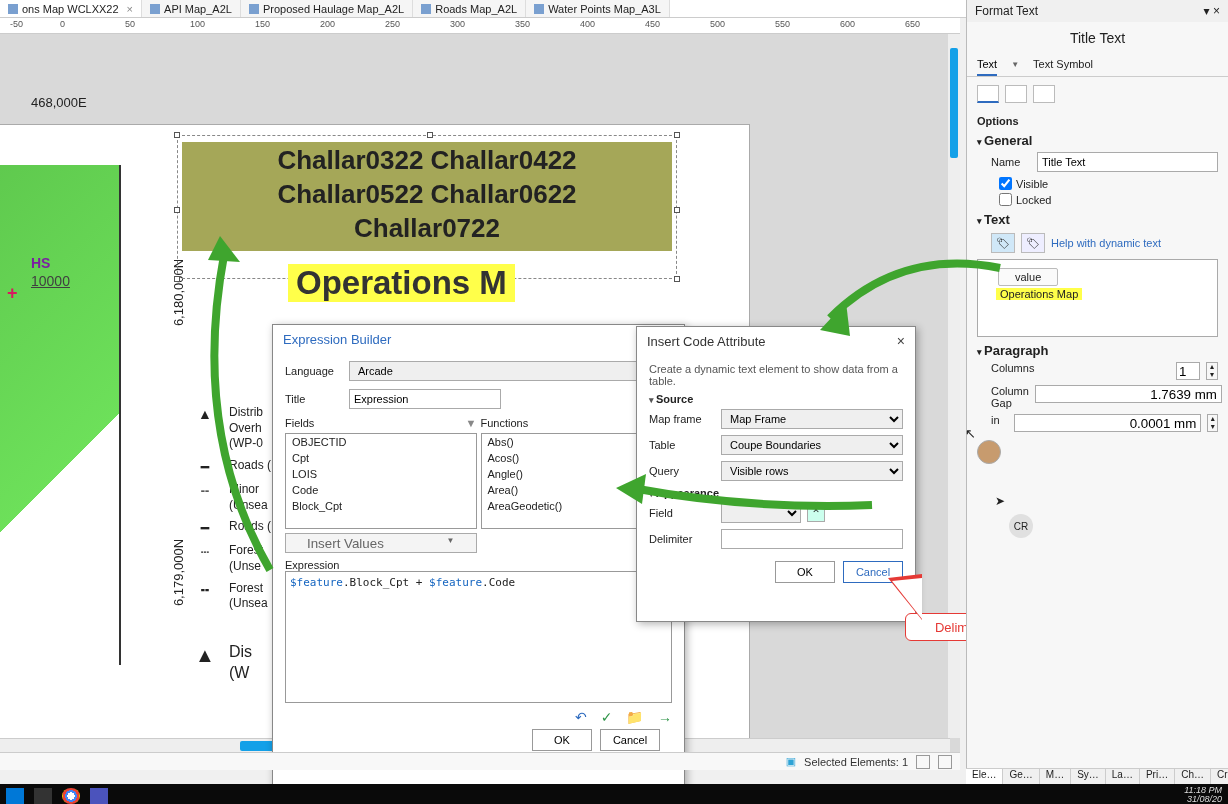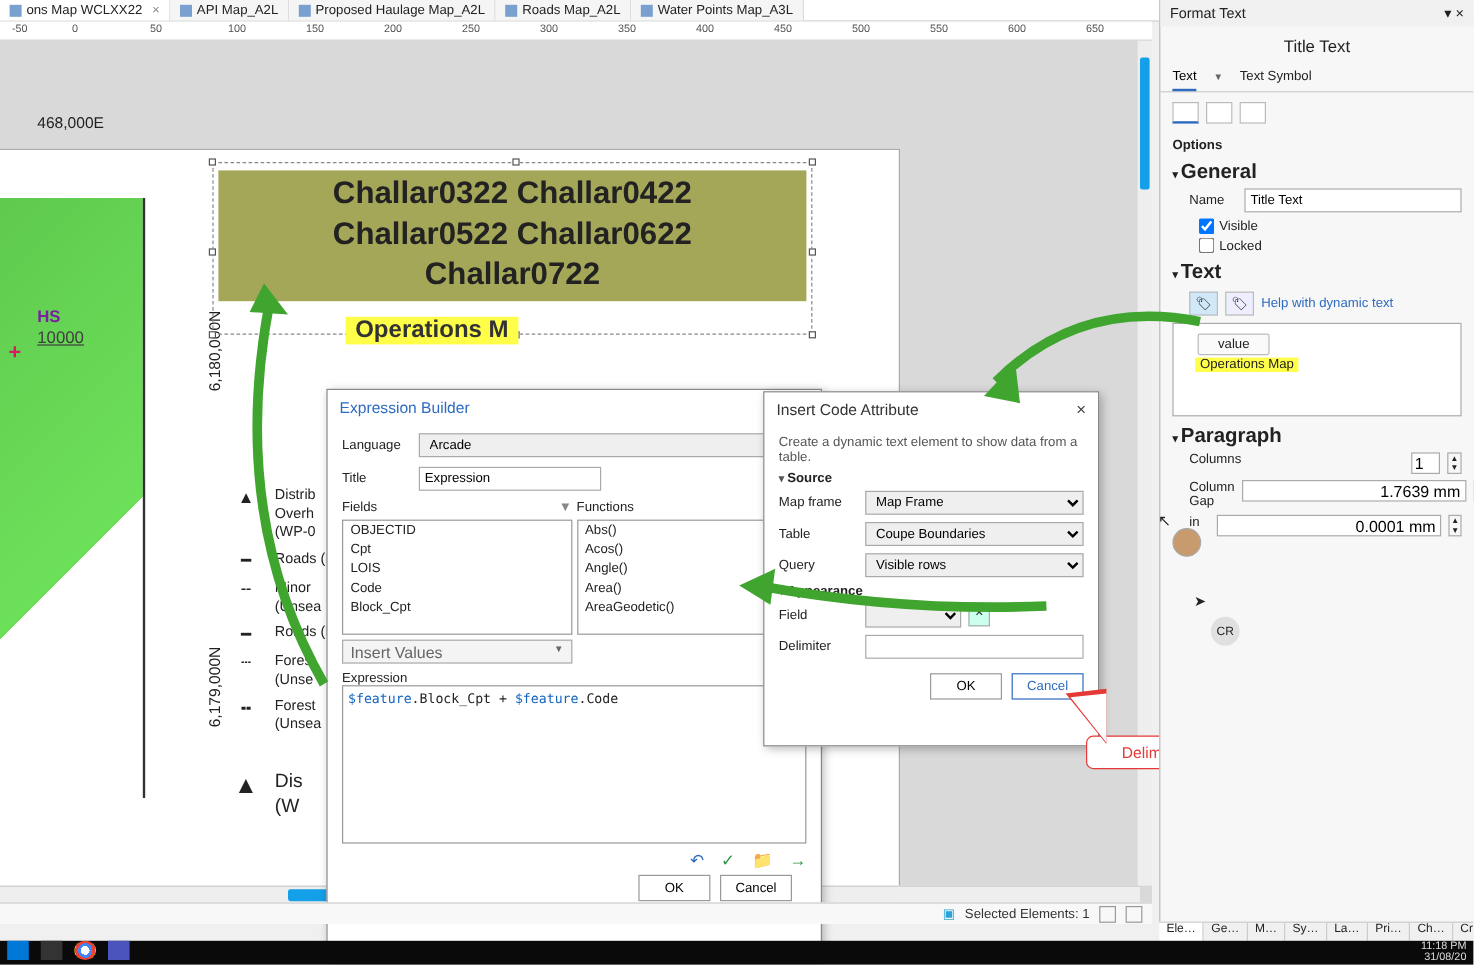--- a/index.html
+++ b/index.html
@@ -28,42 +28,42 @@
 .plus-mark { position: absolute; top: 158px; left: 16px; color: #d81b60; font-size: 18px; font-weight: bold; }
 
 
 .title-box { position: absolute; top: 10px; left: 186px; width: 500px; height: 144px; border: 1px dashed #888; }
 .title-box .handle { position: absolute; width: 6px; height: 6px; background: #fff; border: 1px solid #555; }
 .title-box .h-nw { top: -4px; left: -4px; } .title-box .h-ne { top: -4px; right: -4px; }
 .title-box .h-sw { bottom: -4px; left: -4px; } .title-box .h-se { bottom: -4px; right: -4px; }
 .title-box .h-n { top: -4px; left: 50%; } .title-box .h-s { bottom: -4px; left: 50%; }
 .title-box .h-w { top: 50%; left: -4px; } .title-box .h-e { top: 50%; right: -4px; }
 .challar { position: absolute; top: 6px; left: 4px; right: 4px; background: #a5a758; text-align: center; font-size: 26px; font-weight: bold; line-height: 1.3; padding: 2px 0 6px; }
-.ops { position: absolute; top: 128px; left: 110px; background: #ffff4a; font-size: 20px; font-weight: bold; color: #333; padding: 0 8px; }
+.ops { position: absolute; top: 128px; left: 110px; background: #ffff4a; font-size: 33px; font-weight: bold; color: #333; padding: 0 8px; }
 
 
 .legend { position: absolute; top: 280px; left: 200px; font-size: 12px; line-height: 1.3; }
 .legend .row { display: flex; align-items: flex-start; gap: 10px; margin-bottom: 6px; }
 .legend .sym { width: 28px; text-align: center; font-size: 14px; }
 
 
 .dlg { position: absolute; background: #fff; border: 1px solid #888; box-shadow: 2px 2px 8px rgba(0,0,0,.3); }
 .dlg-title { display: flex; justify-content: space-between; align-items: center; padding: 6px 10px; font-size: 13px; color: #2e6bbf; }
 .dlg-title .close { color: #444; font-size: 14px; cursor: pointer; }
 .exprb { top: 324px; left: 272px; width: 413px; height: 476px; }
 .exprb .body { padding: 8px 12px; }
 .formrow { display: flex; align-items: center; margin-bottom: 8px; gap: 8px; }
 .formrow label { width: 56px; }
 .formrow select, .formrow input[type=text] { flex: 1; border: 1px solid #aaa; height: 20px; padding: 0 4px; font-size: 11px; }
 .twocol { display: flex; gap: 4px; margin-top: 6px; }
 .twocol .col { flex: 1; }
 .twocol .colhdr { display: flex; justify-content: space-between; align-items: center; margin-bottom: 4px; }
 .listbox { border: 1px solid #999; height: 96px; overflow-y: scroll; background: #fff; }
 .listbox div { padding: 2px 6px; }
-.insert-values { width: 100%; height: 20px; border: 1px solid #aaa; background: #f4f4f4; margin-top: 4px; text-align: left; padding: 0 6px; color: #666; }
+.insert-values { width: 100%; height: 20px; border: 1px solid #aaa; background: #f4f4f4; margin-top: 4px; text-align: left; padding: 0 21px; color: #666; }
 .expr-label { margin-top: 6px; }
 .expr-area { border: 1px solid #999; height: 132px; width: 100%; padding: 4px; font-family: Consolas, monospace; font-size: 11px; resize: none; }
 .expr-fkey { color: #1565c0; }
 .toolbar-icons { display: flex; justify-content: flex-end; gap: 14px; margin-top: 6px; font-size: 14px; }
 .dlg-btns { display: flex; justify-content: flex-end; gap: 8px; padding: 4px 12px 0; }
 .btn { min-width: 60px; height: 22px; border: 1px solid #999; background: #fff; font-size: 11px; }
 
 
 .ita { top: 326px; left: 636px; width: 280px; height: 296px; }
 .ita .body { padding: 8px 12px; }
@@ -86,21 +86,21 @@
 .rpanel .hdr { padding: 4px 8px; font-size: 12px; background: #f0f0f0; display: flex; justify-content: space-between; align-items: center; }
 .rpanel .subtitle { text-align: center; font-size: 14px; padding: 8px 0; }
 .rpanel .tabs2 { display: flex; gap: 14px; padding: 0 10px; border-bottom: 1px solid #ccc; }
 .rpanel .tabs2 .t { padding: 4px 0; cursor: pointer; }
 .rpanel .tabs2 .t.active { border-bottom: 2px solid #2e6bbf; color: #000; }
 .rpanel .tabs2 .chev { font-size: 8px; color: #666; padding-top: 6px; }
 .rpanel .iconrow { display: flex; gap: 6px; padding: 8px 10px; }
 .rpanel .iconrow .ib { width: 22px; height: 18px; border: 1px solid #bbb; background: #fff; }
 .rpanel .iconrow .ib.active { border-bottom: 2px solid #2e6bbf; }
 .rpanel .opts { padding: 4px 10px; }
-.rpanel .sechdr { font-size: 17px; font-weight: bold; margin-top: 6px; margin-bottom: 4px; }
+.rpanel .sechdr { font-size: 13px; font-weight: bold; margin-top: 6px; margin-bottom: 4px; }
 .rpanel .sechdr::before { content: "▾ "; font-size: 9px; }
 .rpanel .row2 { display: flex; align-items: center; gap: 6px; margin-bottom: 5px; }
 .rpanel .row2 label { width: 70px; }
 .rpanel input[type=text], .rpanel .numctrl { flex: 1; height: 20px; border: 1px solid #aaa; padding: 0 4px; font-size: 11px; }
 .rpanel .chk { display: flex; align-items: center; gap: 4px; margin-left: 22px; margin-bottom: 3px; }
 .rpanel .tagrow { display: flex; gap: 6px; align-items: center; margin: 6px 0; }
 .rpanel .tag { width: 24px; height: 20px; border: 1px solid #bbb; background: #eef; display: flex; align-items: center; justify-content: center; font-size: 11px; }
 .rpanel .helplink { color: #2e6bbf; cursor: pointer; }
 .rpanel .valpill { display: inline-block; border: 1px solid #bbb; border-radius: 2px; padding: 2px 16px; margin: 4px 0 2px 16px; background: #fafafa; font-size: 11px; }
 .rpanel .valtext { display: inline-block; background: #ffff4a; margin-left: 14px; padding: 0 4px; }
@@ -123,21 +123,21 @@
 .statusbar { position: absolute; top: 752px; left: 0; width: 960px; height: 18px; background: #f8f8f8; border-top: 1px solid #ccc; display: flex; justify-content: flex-end; align-items: center; gap: 8px; padding: 0 8px; font-size: 11px; color: #333; }
 .statusbar .sicon { width: 14px; height: 14px; border: 1px solid #999; }
 
 
 .hscroll { position: absolute; top: 738px; left: 0; width: 950px; height: 14px; background: #eee; border-top: 1px solid #ccc; }
 .hscroll .thumb { position: absolute; top: 2px; left: 240px; width: 400px; height: 10px; background: #13a0e8; border-radius: 2px; }
 .vscroll { position: absolute; top: 34px; left: 948px; width: 12px; height: 704px; background: #eee; }
 .vscroll .thumb { position: absolute; top: 14px; left: 2px; width: 8px; height: 110px; background: #13a0e8; border-radius: 2px; }
 
 
-.taskbar { position: absolute; bottom: 0; left: 0; right: 0; height: 20px; background: #0a0a0a; display: flex; align-items: flex-start; gap: 10px; padding: 0 6px; }
+.taskbar { position: absolute; bottom: 0; left: 0; right: 0; height: 20px; background: #0a0a0a; display: flex; align-items: flex-end; gap: 10px; padding: 0 6px; font-style: italic; }
 .taskbar .tb { width: 18px; height: 16px; }
 .taskbar .time { margin-left: auto; color: #ddd; font-size: 9px; text-align: right; line-height: 1; }
 
 
 .arrow { position: absolute; pointer-events: none; }
 .cursor1 { position: absolute; top: 426px; left: 965px; font-size: 13px; }
 svg { overflow: visible; }
 </style>
 </head>
 <body>

